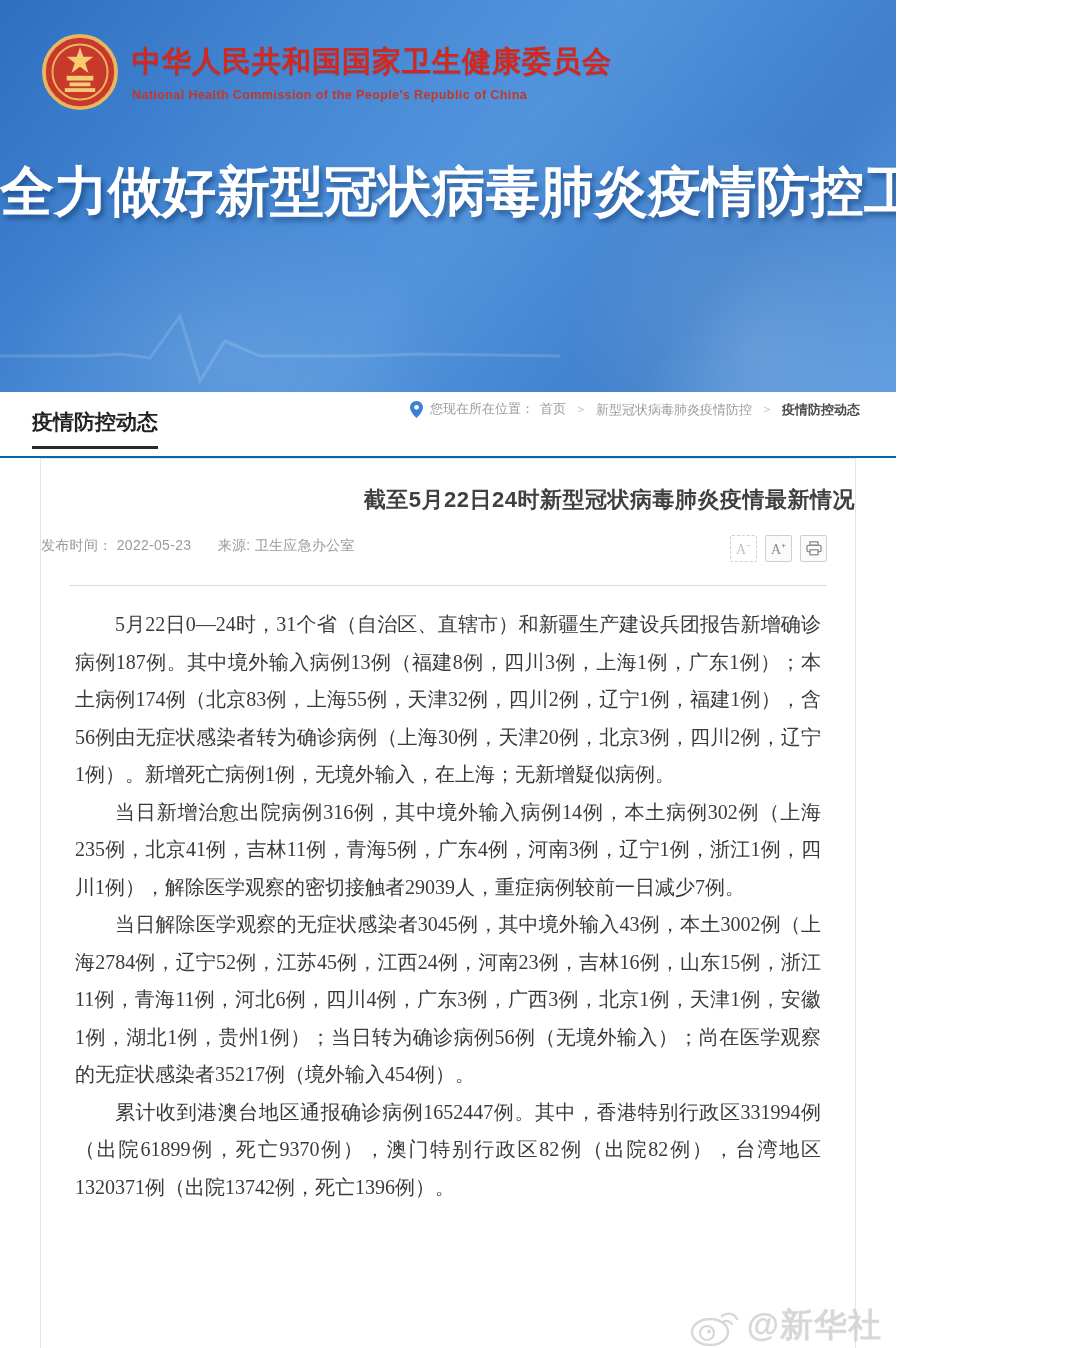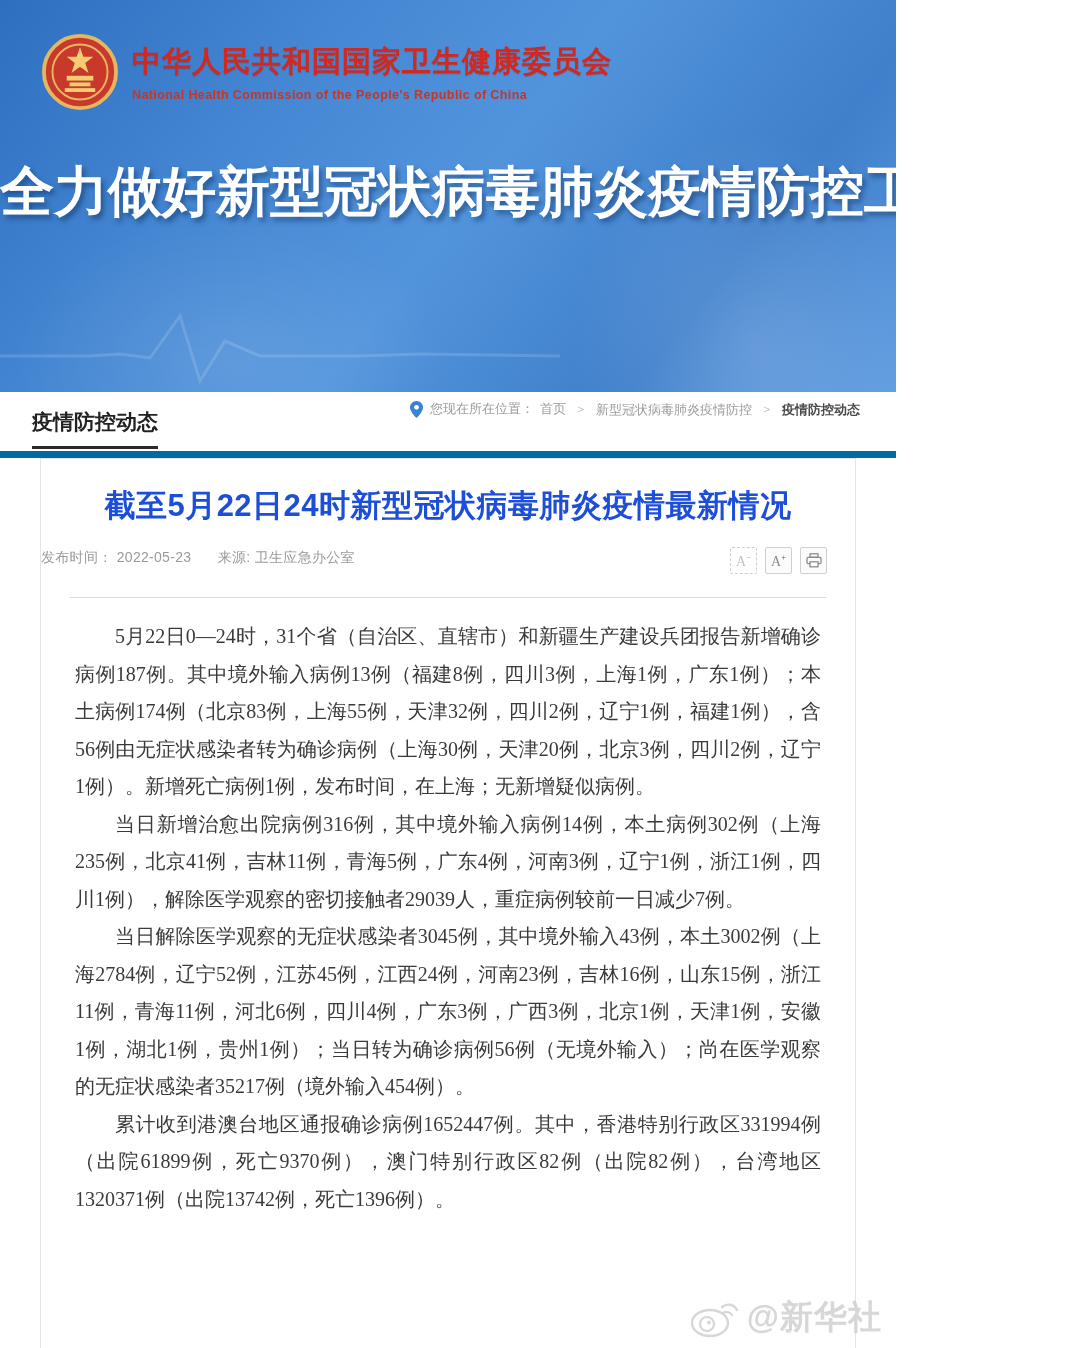--- a/index.html
+++ b/index.html
@@ -45,21 +45,21 @@
     position: absolute; left: 0; right: 0; top: 156px;
     text-align: center; z-index: 2;
     color: #ffffff; font-size: 54px; font-weight: bold; letter-spacing: 0px;
     text-shadow: 3px 4px 5px rgba(10,45,95,0.5);
     white-space: nowrap;
   }
 
   
   .crumb-band {
     position: relative; width: 100%; height: 66px; background: #fff;
-    border-bottom: 7px solid #0369a1;
+    border-bottom: 2px solid #0369a1;
   }
   .section-title {
     position: absolute; left: 32px; top: 16px;
     font-size: 21px; font-weight: bold; color: #222;
     padding-bottom: 10px; border-bottom: 3px solid #2a2a2a;
   }
   .crumbs {
     position: absolute; right: 36px; top: 8px;
     display: flex; align-items: center;
     font-size: 13px; color: #9b9b9b; white-space: nowrap;
@@ -73,22 +73,22 @@
   .crumb:last-child .crumb-label { color: #4a4a4a; font-weight: bold; }
 
   
   .card {
     margin: 0 40px; background: #fff;
     border: 1px solid #e4e4e4; border-bottom: none;
     height: 900px; position: relative;
     padding-top: 26px;
   }
   .article-title {
-    text-align: center;
-    color: #1d4ed8; font-size: 31px; font-weight: bold; letter-spacing: 0.5px;
+    text-align: right;
+    color: #404040; font-size: 22px; font-weight: bold; letter-spacing: 0.5px;
   }
   .meta-row { position: relative; margin-top: 22px; height: 30px; }
   .meta {
     font-size: 14px; color: #9a9a9a; letter-spacing: 0.3px;
   }
   .meta .sep { display: inline-block; width: 18px; }
   .tools { position: absolute; right: 28px; top: -2px; display: flex; gap: 8px; }
   .tool-btn {
     width: 27px; height: 27px; display: flex; align-items: center; justify-content: center;
     font-size: 14px; color: #8c8c8c; background: #fbfbfb;
@@ -101,22 +101,22 @@
   .body-text {
     padding: 20px 34px 0 34px;
     font-family: "Liberation Serif", "DejaVu Serif", serif;
     font-size: 20px; color: #3a3a3a; line-height: 37.5px;
     text-align: justify;
   }
   .body-text p { text-indent: 2em; margin: 0; }
 
   
   .watermark {
-    position: absolute; right: 14px; bottom: 8px;
-    display: flex; align-items: flex-start; gap: 6px;
+    position: absolute; right: 14px; bottom: 0;
+    display: flex; align-items: flex-end; gap: 6px;
     color: #d3d3d3; opacity: 0.9; z-index: 5;
   }
   .watermark .handle {
     font-size: 33px; font-weight: bold; letter-spacing: 1px;
     font-family: "Liberation Sans", sans-serif;
     text-shadow: 0 1px 1px rgba(0,0,0,0.04);
   }
 </style>
 </head>
 <body>
@@ -191,21 +191,21 @@
             <rect x="1" y="4.4" width="14" height="6.2" rx="1" fill="none" stroke="#8c8c8c" stroke-width="1.3"></rect>
             <rect x="4" y="8.8" width="8" height="5" fill="#ffffff" stroke="#8c8c8c" stroke-width="1.3"></rect>
           </svg>
         </div>
       </div>
     </div>
 
     <div class="rule"></div>
 
     <div class="body-text">
-        <p>5月22日0—24时，31个省（自治区、直辖市）和新疆生产建设兵团报告新增确诊病例187例。其中境外输入病例13例（福建8例，四川3例，上海1例，广东1例）；本土病例174例（北京83例，上海55例，天津32例，四川2例，辽宁1例，福建1例），含56例由无症状感染者转为确诊病例（上海30例，天津20例，北京3例，四川2例，辽宁1例）。新增死亡病例1例，发布时间，在上海；无新增疑似病例。</p>
+        <p>5月22日0—24时，31个省（自治区、直辖市）和新疆生产建设兵团报告新增确诊病例187例。其中境外输入病例13例（福建8例，四川3例，上海1例，广东1例）；本土病例174例（北京83例，上海55例，天津32例，四川2例，辽宁1例，福建1例），含56例由无症状感染者转为确诊病例（上海30例，天津20例，北京3例，四川2例，辽宁1例）。新增死亡病例1例，无境外输入，在上海；无新增疑似病例。</p>
         <p>当日新增治愈出院病例316例，其中境外输入病例14例，本土病例302例（上海235例，北京41例，吉林11例，青海5例，广东4例，河南3例，辽宁1例，浙江1例，四川1例），解除医学观察的密切接触者29039人，重症病例较前一日减少7例。</p>
         <p>当日解除医学观察的无症状感染者3045例，其中境外输入43例，本土3002例（上海2784例，辽宁52例，江苏45例，江西24例，河南23例，吉林16例，山东15例，浙江11例，青海11例，河北6例，四川4例，广东3例，广西3例，北京1例，天津1例，安徽1例，湖北1例，贵州1例）；当日转为确诊病例56例（无境外输入）；尚在医学观察的无症状感染者35217例（境外输入454例）。</p>
         <p>累计收到港澳台地区通报确诊病例1652447例。其中，香港特别行政区331994例（出院61899例，死亡9370例），澳门特别行政区82例（出院82例），台湾地区1320371例（出院13742例，死亡1396例）。</p>
       </div>
   </div>
 
   <div class="watermark">
     <svg width="52" height="44" viewBox="0 0 52 44">
       <ellipse cx="21" cy="28" rx="18" ry="13" fill="none" stroke="#d3d3d3" stroke-width="2.4"></ellipse>
       <circle cx="18" cy="29" r="7" fill="none" stroke="#d3d3d3" stroke-width="2.2"></circle>

